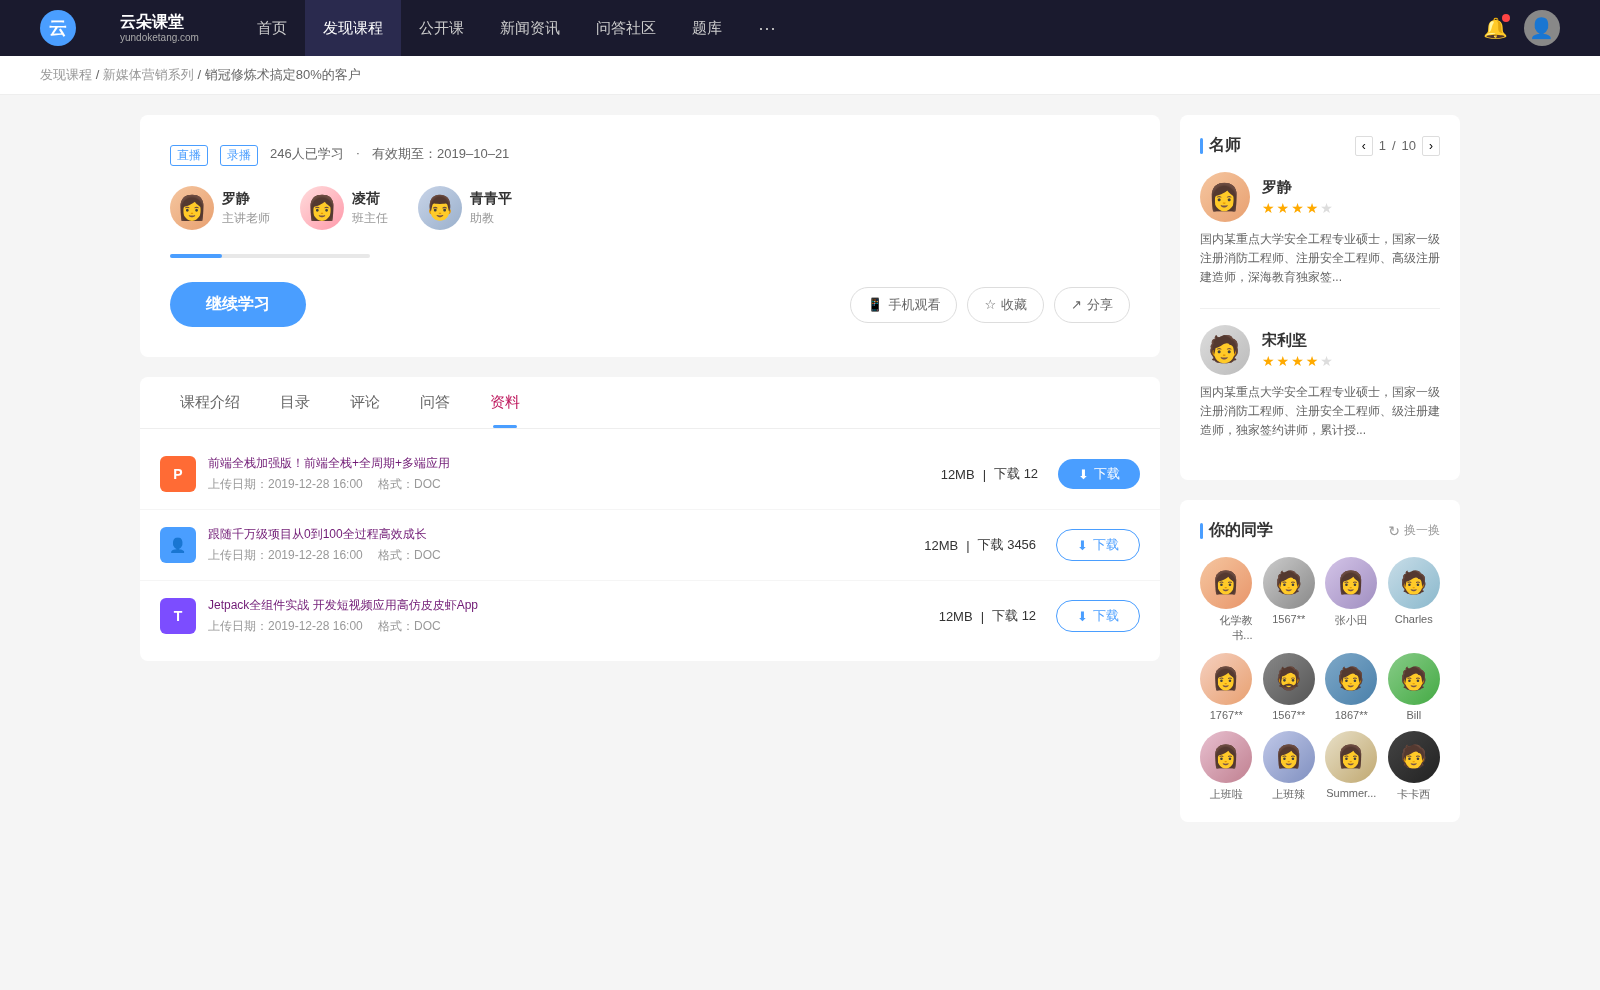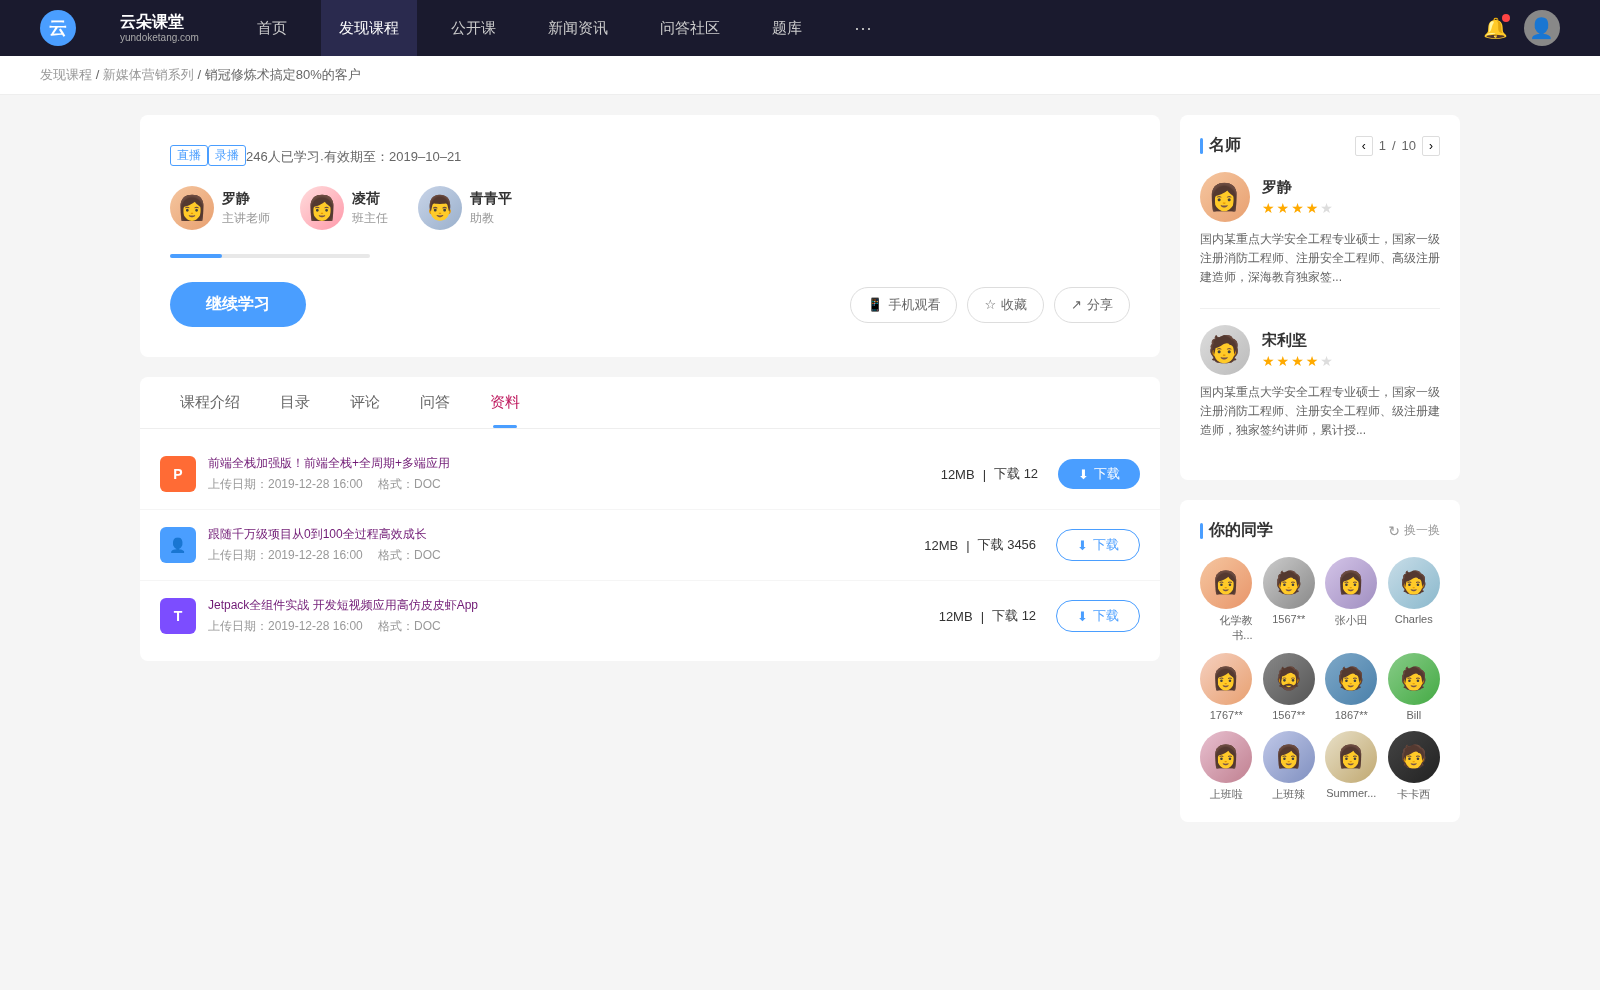--- a/index.html
+++ b/index.html
@@ -4,21 +4,21 @@
   <style>
     * { box-sizing: border-box; margin: 0; padding: 0; }
     body { font-family: -apple-system, BlinkMacSystemFont, "PingFang SC", "Microsoft YaHei", sans-serif; background: #f5f5f5; font-size: 14px; color: #333; }
 
     
     .nav { background: #1a1a2e; height: 56px; display: flex; align-items: center; padding: 0 40px; }
     .nav-logo { display: flex; align-items: center; margin-right: 40px; }
     .nav-logo-icon { width: 36px; height: 36px; background: #4a9eff; border-radius: 50%; display: flex; align-items: center; justify-content: center; color: white; font-weight: bold; font-size: 18px; margin-right: 8px; }
     .nav-logo-text { color: white; font-size: 13px; line-height: 1.2; margin-left: 36px; }
     .nav-logo-text .main { font-size: 16px; font-weight: bold; }
-    .nav-items { display: flex; align-items: center; gap: 16px; flex: 1; }
+    .nav-items { display: flex; align-items: center; gap: 0; flex: 1; }
     .nav-item { color: #ccc; padding: 0 18px; height: 56px; display: flex; align-items: center; cursor: pointer; font-size: 15px; }
     .nav-item.active { background: #2a2a4e; color: white; }
     .nav-item.more { font-size: 18px; }
     .nav-right { display: flex; align-items: center; gap: 16px; margin-left: auto; }
     .nav-bell { color: #ccc; font-size: 20px; position: relative; cursor: pointer; }
     .nav-bell-dot { width: 8px; height: 8px; background: #ff4444; border-radius: 50%; position: absolute; top: -2px; right: -2px; }
     .nav-avatar { width: 36px; height: 36px; border-radius: 50%; background: #888; overflow: hidden; cursor: pointer; display: flex; align-items: center; justify-content: center; }
 
     
     .breadcrumb { background: white; padding: 10px 40px; font-size: 13px; color: #999; border-bottom: 1px solid #eee; }
@@ -27,21 +27,21 @@
 
     
     .main-layout { display: flex; gap: 20px; padding: 20px 40px; max-width: 1400px; margin: 0 auto; }
 
     
     .left-content { flex: 1; min-width: 0; }
 
     
     .course-header { background: white; border-radius: 8px; padding: 30px; margin-bottom: 20px; }
     .course-title { font-size: 22px; font-weight: bold; color: #222; margin-bottom: 12px; }
-    .course-meta { display: flex; align-items: flex-end; font-size: 13px; color: #666; margin-bottom: 20px; }
+    .course-meta { display: flex; align-items: flex-start; gap: 12px; font-size: 13px; color: #666; margin-bottom: 20px; }
     .badge { border: 1px solid; border-radius: 3px; padding: 1px 6px; font-size: 12px; }
     .badge-live { border-color: #4a9eff; color: #4a9eff; }
     .badge-record { border-color: #4a9eff; color: #4a9eff; }
 
     .instructors { display: flex; gap: 30px; margin-bottom: 24px; }
     .instructor { display: flex; align-items: center; gap: 8px; }
     .instructor-avatar { width: 44px; height: 44px; border-radius: 50%; background: #ddd; overflow: hidden; display: flex; align-items: center; justify-content: center; font-size: 18px; }
     .instructor-info .name { font-size: 14px; font-weight: bold; color: #333; }
     .instructor-info .role { font-size: 12px; color: #999; margin-top: 2px; }
 

